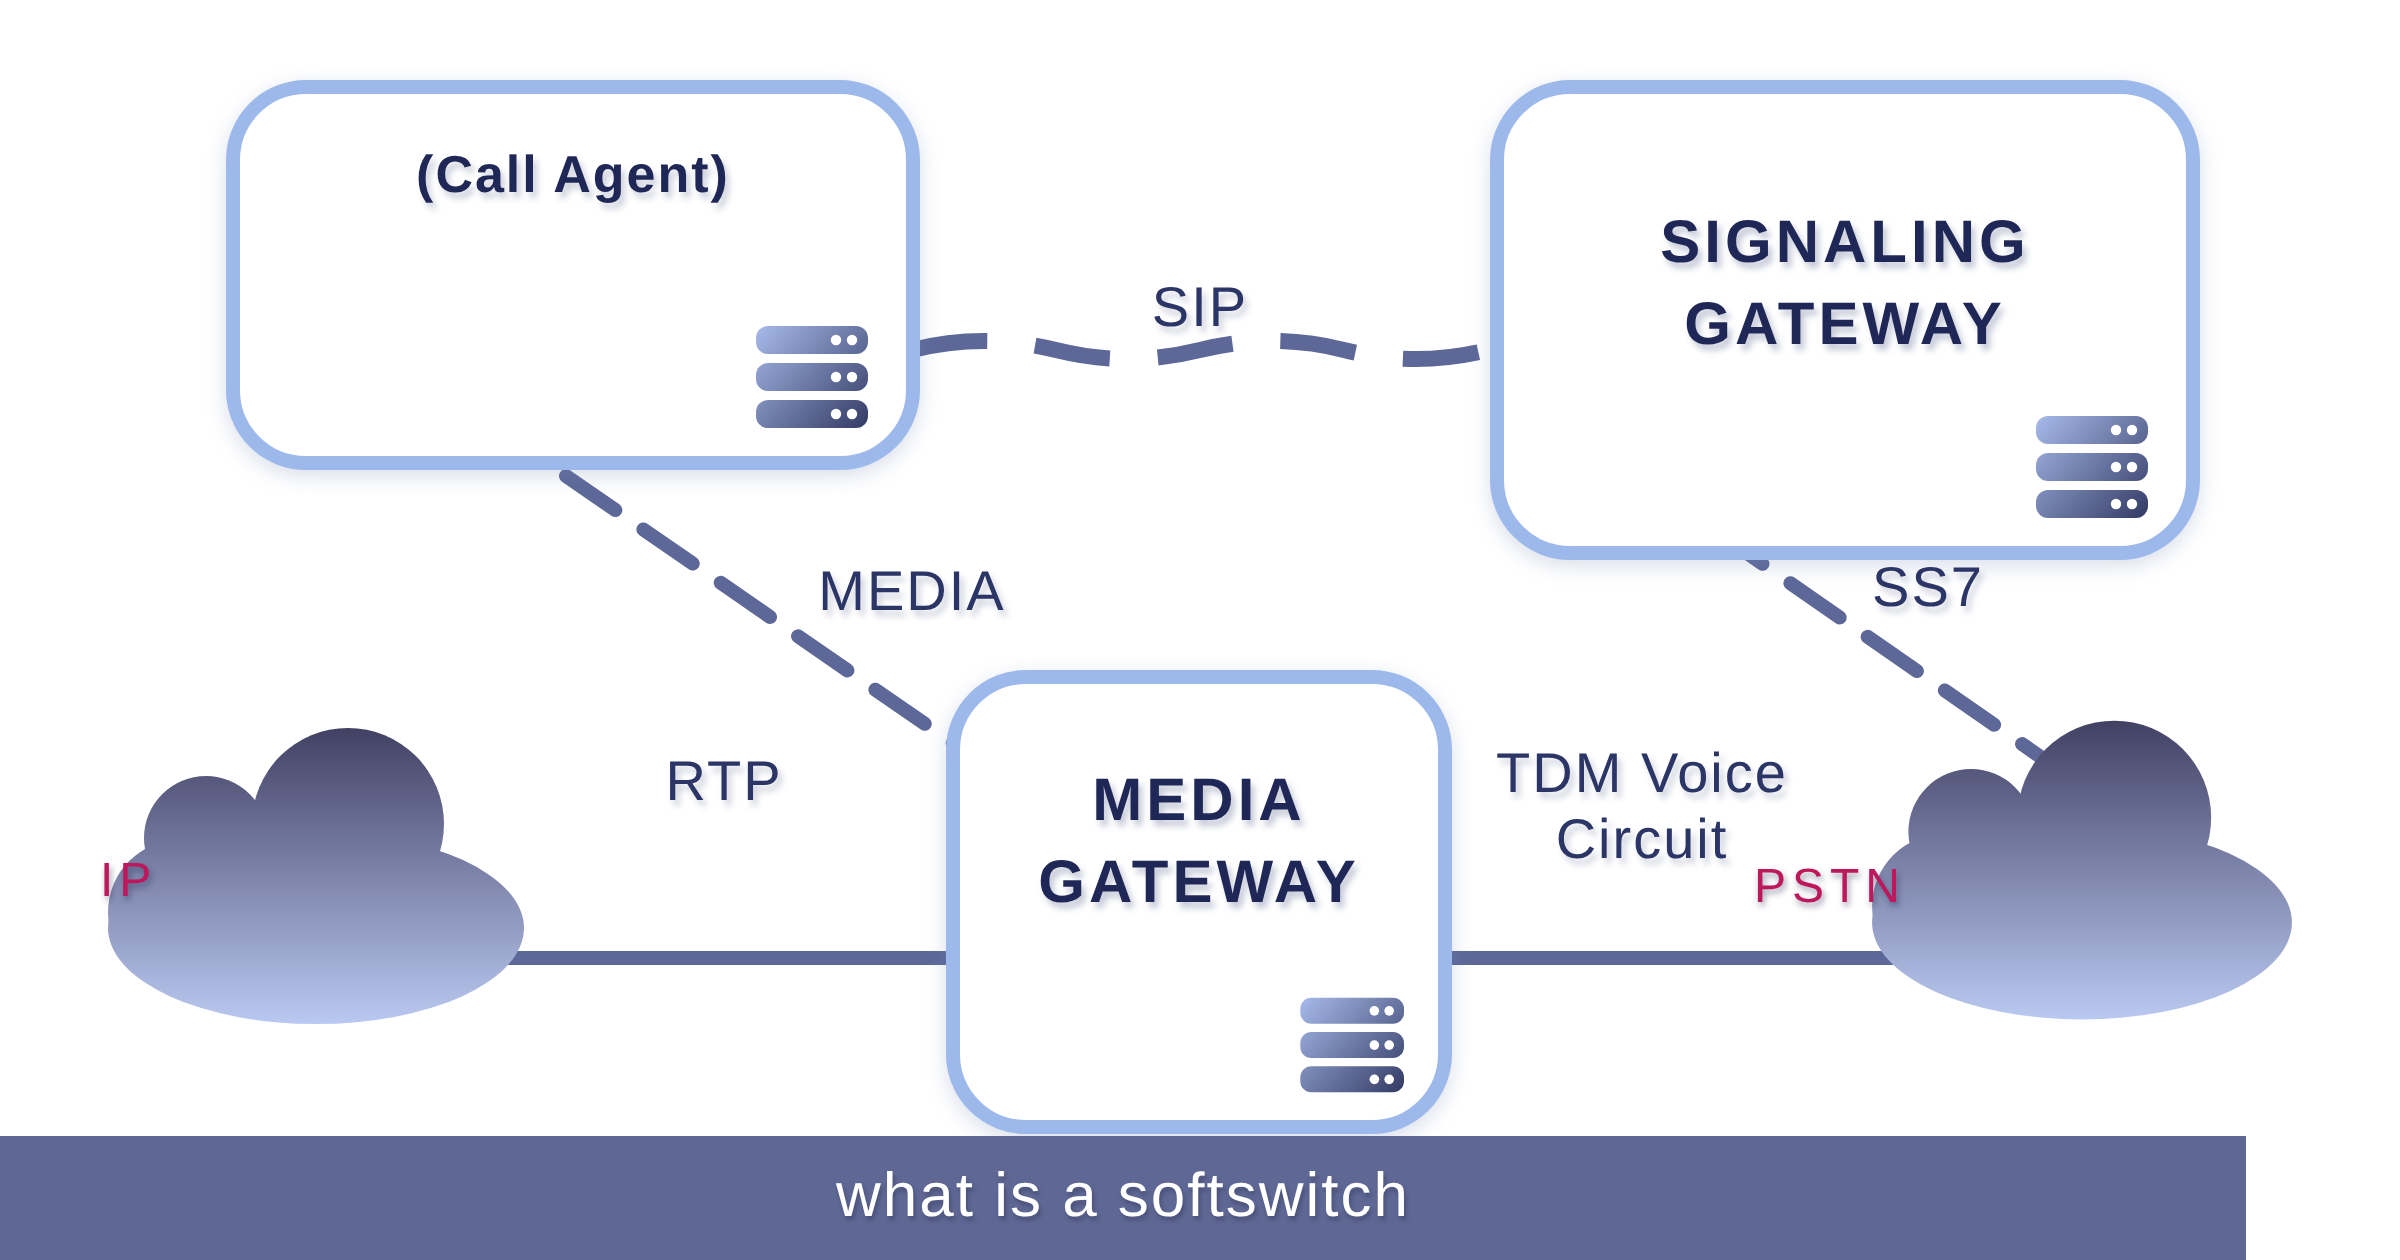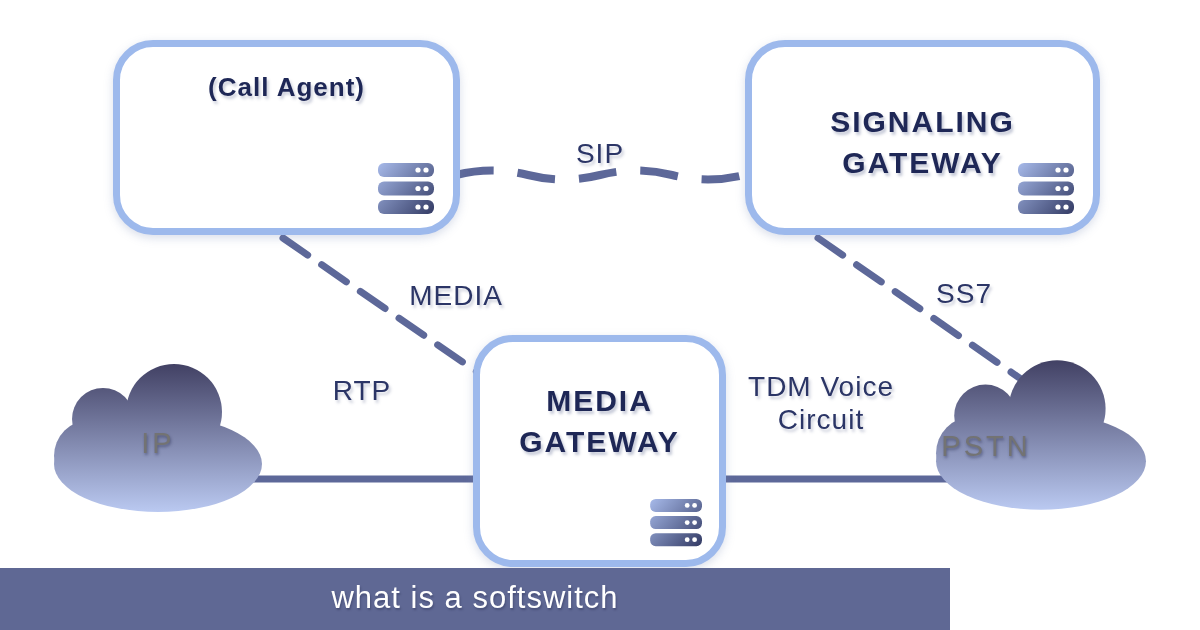--- a/index.html
+++ b/index.html
@@ -21,33 +21,33 @@
   }
   .node-subtitle{
     font-size:26px;font-weight:bold;letter-spacing:1px;line-height:32px;margin-top:4px;
     text-shadow:2px 3px 3px rgba(90,100,140,.3);
   }
   .server-icon{position:absolute;right:16px;bottom:12px;width:60px;height:54px;}
   .server-icon-sm{position:absolute;right:14px;bottom:12px;width:56px;height:50px;}
   
   .cloud-svg{position:absolute;}
   .cloud-label{
-    position:absolute;text-align:center;color:#737373;
-    font-size:29px;letter-spacing:3px;font-weight:normal;
+    position:absolute;text-align:left;color:#be185d;
+    font-size:24px;letter-spacing:3px;font-weight:normal;
     text-shadow:1px 2px 3px rgba(30,35,70,.45);
   }
   
   .link-label{
     position:absolute;text-align:center;color:#2b3566;
     font-size:28px;letter-spacing:1px;line-height:33px;
     text-shadow:2px 3px 3px rgba(90,100,140,.3);
   }
   
   .footer-bar{
-    position:absolute;left:0;top:568px;width:950px;height:62px;
+    position:absolute;left:0;top:568px;width:1123px;height:62px;
     background:#5f6894;color:#ffffff;text-align:center;
     font-size:31px;line-height:60px;letter-spacing:1px;
     text-shadow:1px 2px 2px rgba(40,45,80,.4);
   }
 </style>
 </head>
 <body>
 
 <svg width="0" height="0" style="position:absolute" aria-hidden="true">
   <defs>
@@ -97,21 +97,21 @@
       <rect x="1" y="38" width="56" height="14" rx="6" fill="url(#iconGrad)"></rect>
       <circle cx="41" cy="8" r="2.6" fill="#fff"></circle>
         <circle cx="49" cy="8" r="2.6" fill="#fff"></circle>
       <circle cx="41" cy="26.5" r="2.6" fill="#fff"></circle>
         <circle cx="49" cy="26.5" r="2.6" fill="#fff"></circle>
       <circle cx="41" cy="45" r="2.6" fill="#fff"></circle>
         <circle cx="49" cy="45" r="2.6" fill="#fff"></circle>
     </svg>
   </div>
 
-  <div class="node-box" style="left:745px;top:40px;width:355px;height:195px">
+  <div class="node-box" style="left:745px;top:40px;width:355px;height:240px">
     <div class="node-title" style="margin-top:54px">
       <div>SIGNALING</div>
       <div>GATEWAY</div>
     </div>
     <svg class="server-icon" viewBox="0 0 60 54">
       <rect x="1" y="1" width="56" height="14" rx="6" fill="url(#iconGrad)"></rect>
       <rect x="1" y="19.5" width="56" height="14" rx="6" fill="url(#iconGrad)"></rect>
       <rect x="1" y="38" width="56" height="14" rx="6" fill="url(#iconGrad)"></rect>
       <circle cx="41" cy="8" r="2.6" fill="#fff"></circle>
         <circle cx="49" cy="8" r="2.6" fill="#fff"></circle>

